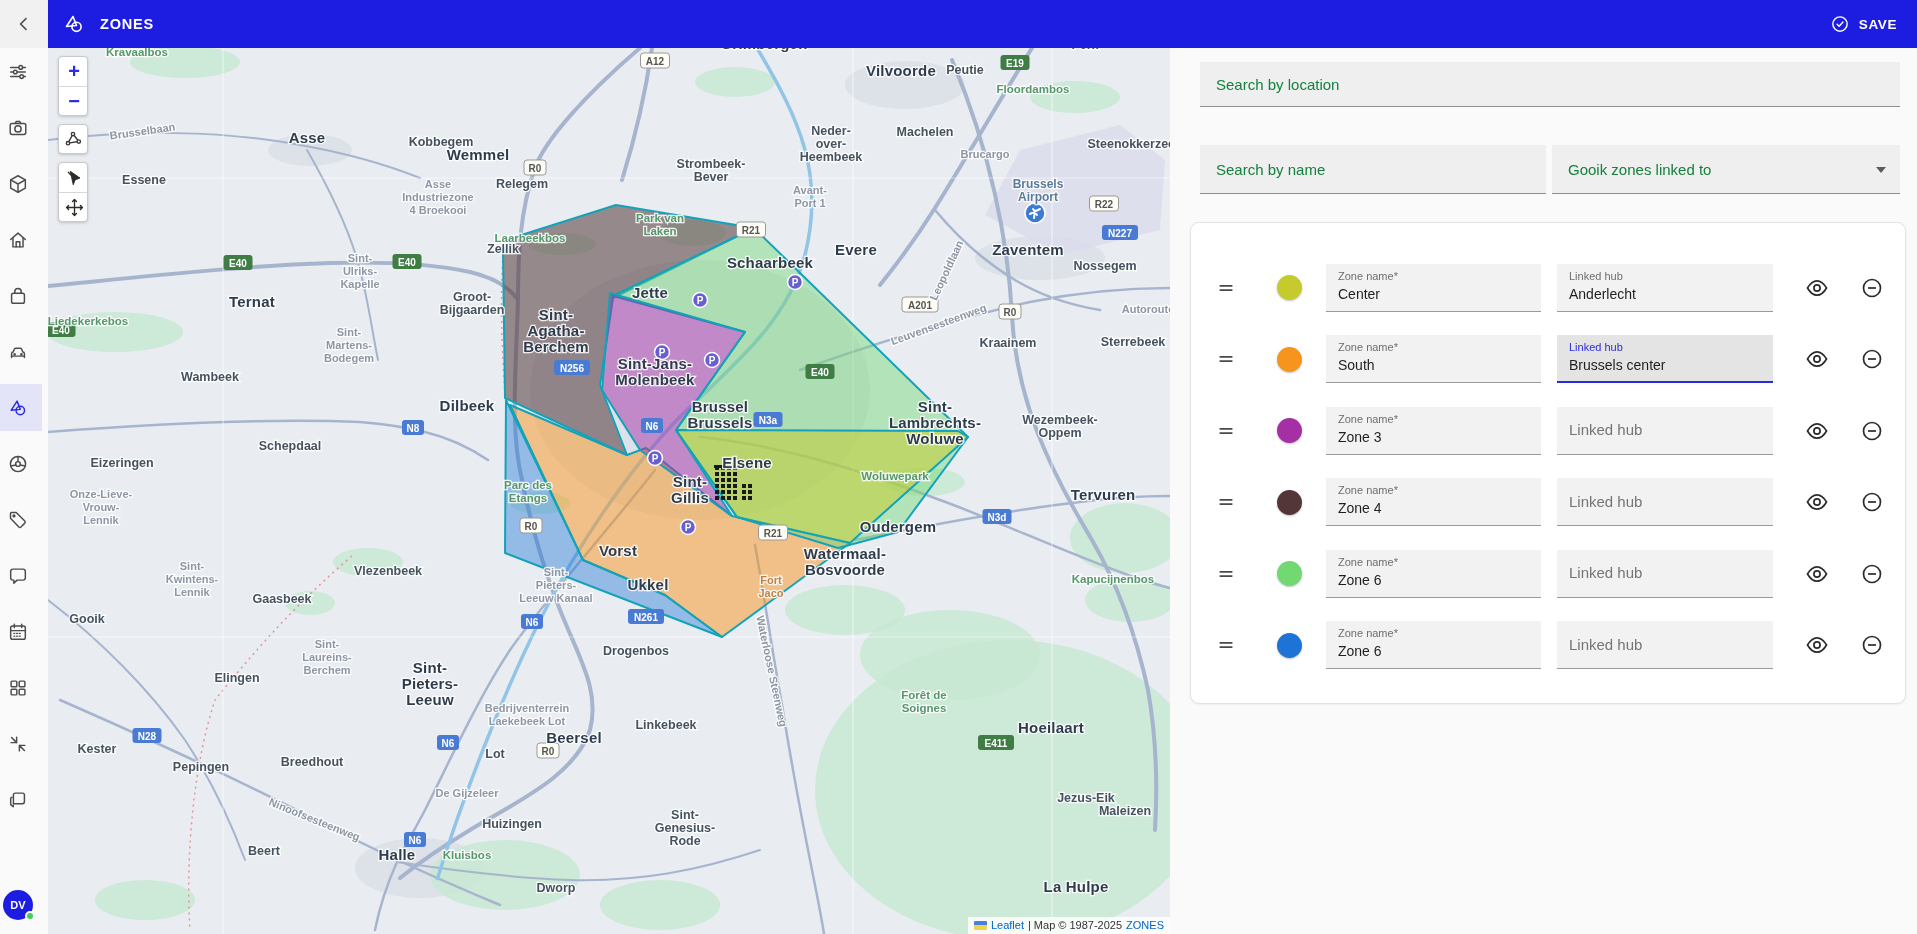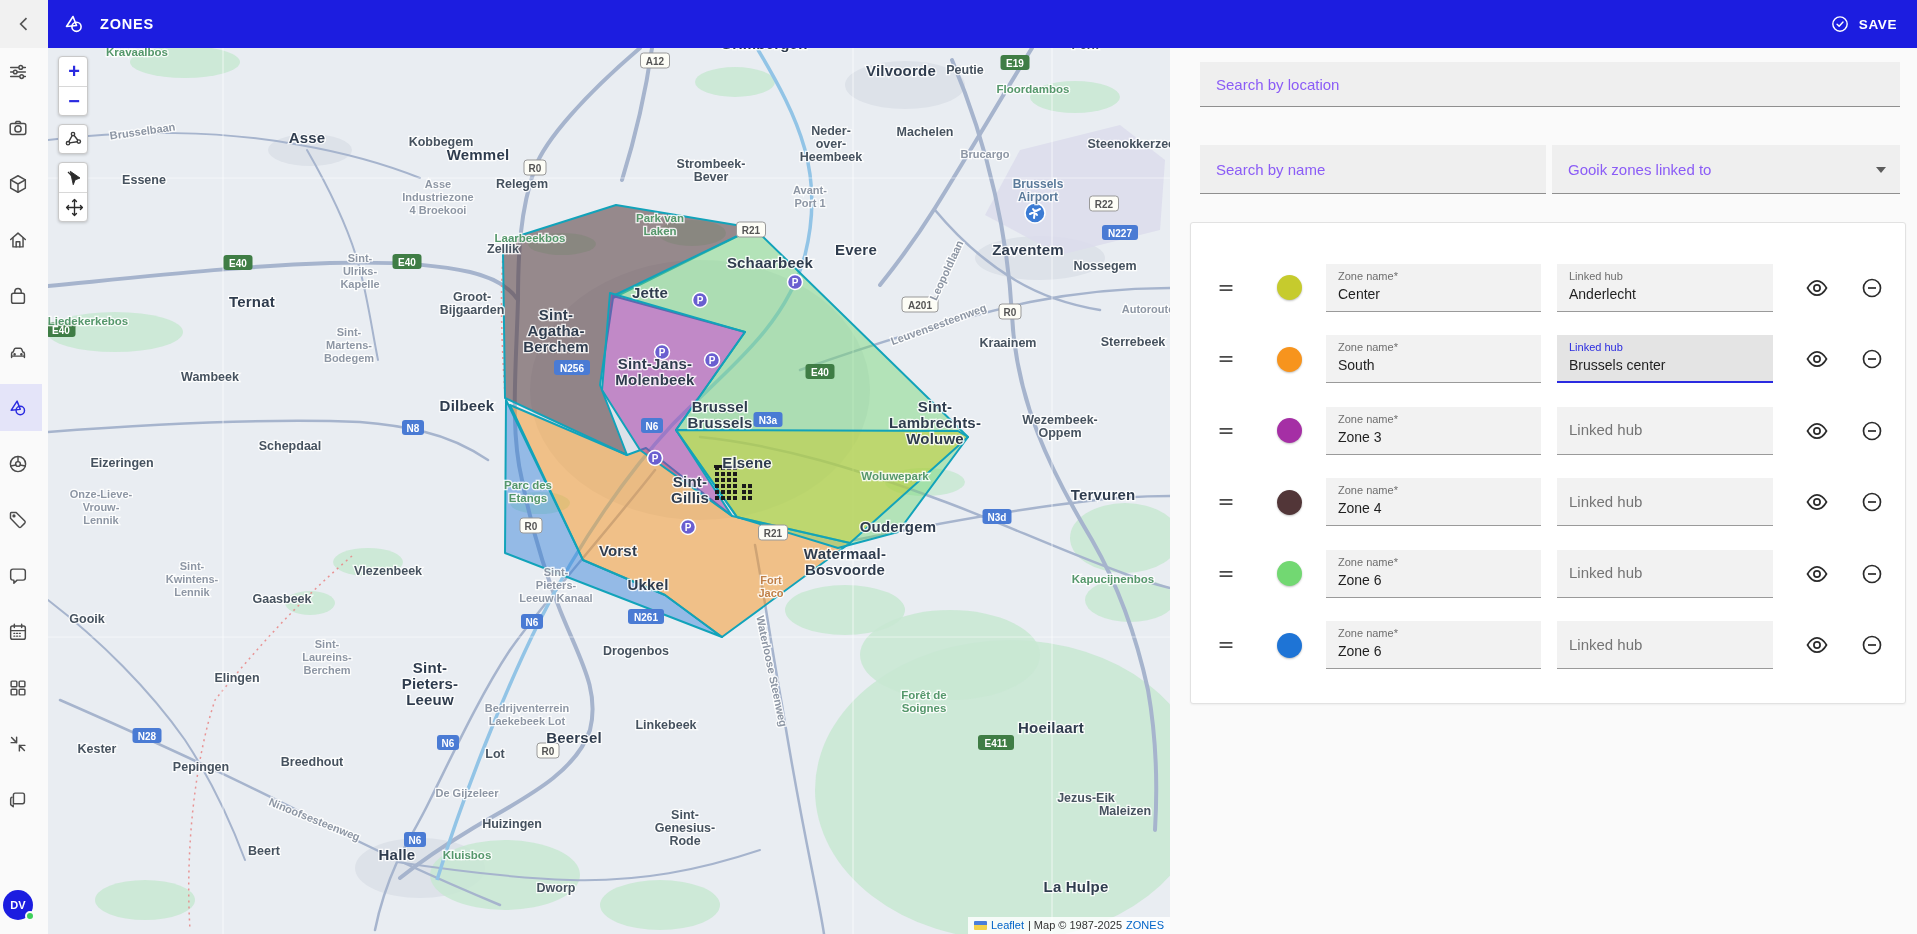--- a/index.html
+++ b/index.html
@@ -43,27 +43,27 @@
   .ebtn { width:30px; height:29px; display:flex; align-items:center; justify-content:center; cursor:pointer; }
   .ebtn + .ebtn { border-top:1px solid #d8d8d8; }
 
   .attribution { position:absolute; right:0; bottom:0; background:rgba(255,255,255,.82); font-size:11px; color:#333; padding:2px 6px 3px 6px; display:flex; align-items:center; gap:4px; z-index:5; }
   .attribution a { color:#0064c8; text-decoration:none; cursor:pointer; }
   .ua-flag { width:13px; height:9px; display:inline-block; border-radius:1px; overflow:hidden; }
   .ua-flag i { display:block; height:50%; }
   .ua-flag .fb { background:#4a7fdb; } .ua-flag .fy { background:#f2d24b; }
 
   
-  .panel-field { position:absolute; background:#efefef; border-bottom:1px solid #8f8f8f; display:flex; align-items:center; padding:0 16px; font-size:15px; color:#8b5cf6; cursor:text; }
+  .panel-field { position:absolute; background:#efefef; border-bottom:1px solid #8f8f8f; display:flex; align-items:center; padding:0 16px; font-size:15px; color:#15803d; cursor:text; }
   .fld-loc { left:1200px; top:62px; width:700px; height:45px; }
   .fld-name { left:1200px; top:145px; width:346px; height:49px; }
   .fld-select { left:1552px; top:145px; width:348px; height:49px; cursor:pointer; }
   .caret { position:absolute; right:14px; top:22px; width:0; height:0; border-left:5px solid transparent; border-right:5px solid transparent; border-top:6px solid #5c5c5c; }
 
-  .zonecard { position:absolute; left:1190px; top:222px; width:716px; height:482px; background:#fff; border:1px solid #e2e2e2; border-radius:3px; box-shadow:0 1px 2px rgba(0,0,0,.05); padding-top:29px; }
+  .zonecard { position:absolute; left:1190px; top:222px; width:716px; height:482px; background:#fff; border:1px solid #e2e2e2; border-radius:9px; box-shadow:0 1px 2px rgba(0,0,0,.05); padding-top:29px; }
   .zrow { height:71.5px; display:flex; align-items:center; }
   .zhandle { width:22px; margin-left:24px; display:flex; cursor:grab; color:#4a4a4a; }
   .zdot { width:25px; height:25px; border-radius:50%; margin-left:40px; box-shadow:0 1px 2px rgba(0,0,0,.25); cursor:pointer; flex:none; }
   .mfield { width:215px; height:48px; margin-left:24px; background:#f2f2f2; border-bottom:1px solid #9a9a9a; padding:5px 12px 0 12px; cursor:text; position:relative; }
   .mfield.hubf { width:216px; margin-left:16px; }
   .mfield .flabel { font-size:11px; color:#6e6e6e; line-height:14px; }
   .mfield .fvalue { font-size:14px; color:#1f1f1f; line-height:22px; }
   .mfield.empty { display:flex; align-items:center; padding-top:0; }
   .mfield.empty .flabel { font-size:15px; color:#757575; }
   .mfield.focused { background:#e4e4e4; border-bottom:2px solid #2a2ae0; }

